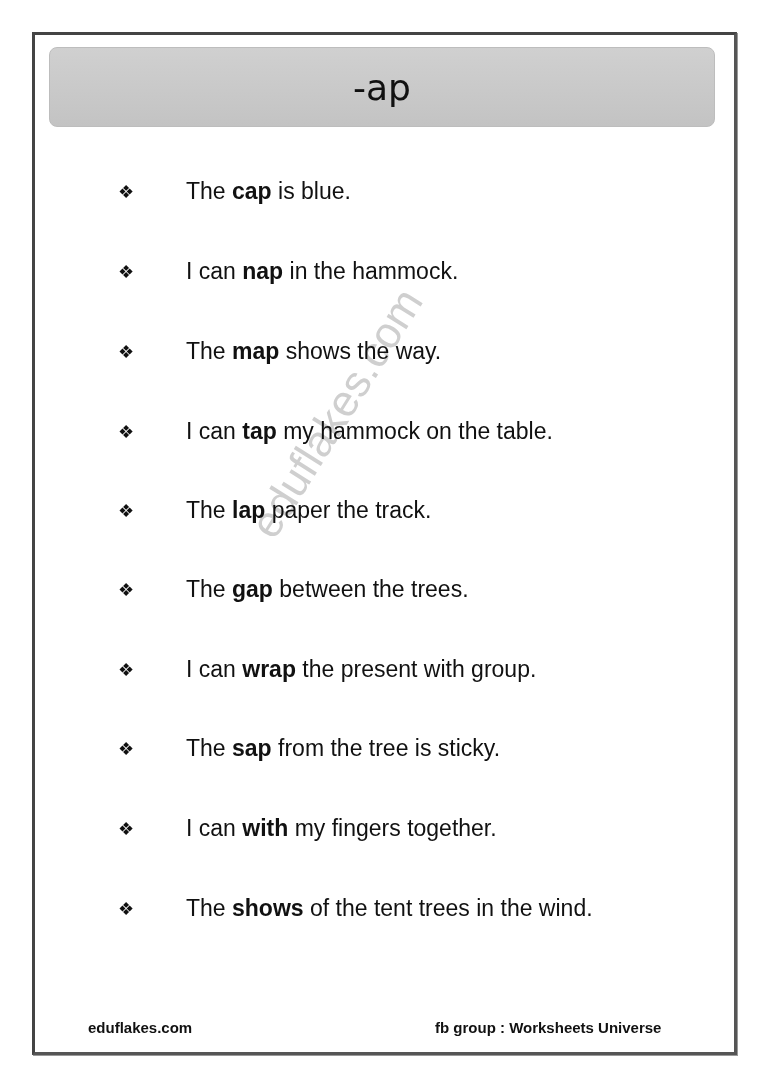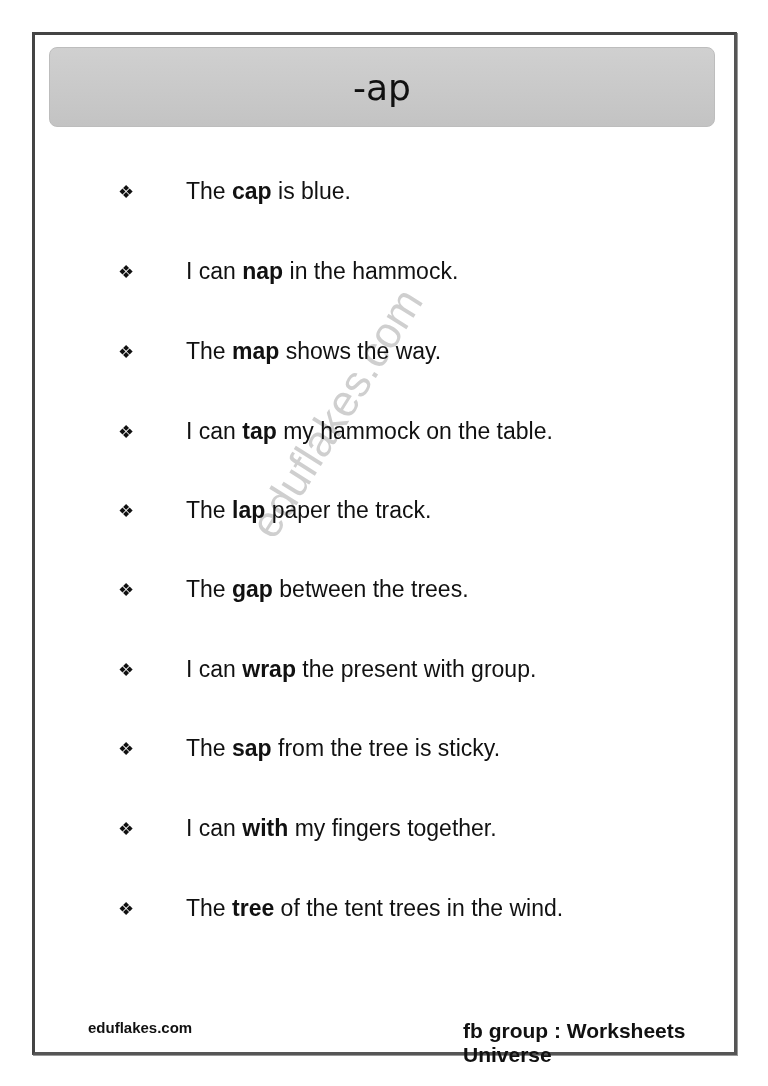--- a/index.html
+++ b/index.html
@@ -7,21 +7,21 @@
   .frame{position:absolute;left:32px;top:32px;width:699px;height:1017px;border:3px solid #444;border-right-color:#555;border-bottom-color:#555;box-shadow:1px 1px 0 #999;background:#fff;}
   .title-bar{position:absolute;left:49px;top:47px;width:666px;height:80px;border-radius:8px;background:linear-gradient(#d0d0d0,#c3c3c3);border:1px solid #bdbdbd;box-sizing:border-box;display:flex;align-items:center;justify-content:center;}
   .title{font-size:36px;color:#111;font-family:"DejaVu Sans",sans-serif;}
   .list{position:absolute;left:0;top:0;}
   .row{position:absolute;left:118px;height:30px;display:flex;align-items:center;}
   .bullet{width:22px;font-size:18px;color:#111;font-family:"DejaVu Sans",sans-serif;}
   .text{position:absolute;left:68px;white-space:nowrap;font-size:23px;color:#111;}
   .text b{font-weight:bold;}
   .watermark{position:absolute;left:240px;top:520px;font-size:44px;color:#cfcfcf;transform:rotate(-58deg);transform-origin:left top;white-space:nowrap;}
   .footer-left{position:absolute;left:88px;top:1019px;font-size:15px;font-weight:bold;color:#111;}
-  .footer-right{position:absolute;left:435px;top:1019px;font-size:21px;font-weight:bold;color:#111;margin-left:28px;}
+  .footer-right{position:absolute;left:435px;top:1019px;font-size:15px;font-weight:bold;color:#111;}
 </style>
 </head>
 <body>
 
 <div class="frame"></div>
 <div class="title-bar">
   <span class="title">-ap</span>
 </div>
 
 <div class="watermark">eduflakes.com</div>
@@ -58,18 +58,18 @@
   <div class="row" style="top:733px">
       <span class="bullet">❖</span>
       <span class="text"><span>The </span><b>sap</b><span> from the tree is sticky.</span></span>
     </div>
   <div class="row" style="top:813px">
       <span class="bullet">❖</span>
       <span class="text"><span>I can </span><b>with</b><span> my fingers together.</span></span>
     </div>
   <div class="row" style="top:893px">
       <span class="bullet">❖</span>
-      <span class="text"><span>The </span><b>tree</b><span> of the tent trees in the wind.</span></span>
+      <span class="text"><span>The </span><b>shows</b><span> of the tent trees in the wind.</span></span>
     </div>
 </div>
 
 <div class="footer-left">eduflakes.com</div>
 <div class="footer-right">fb group : Worksheets Universe</div>
 
 </body></html>

